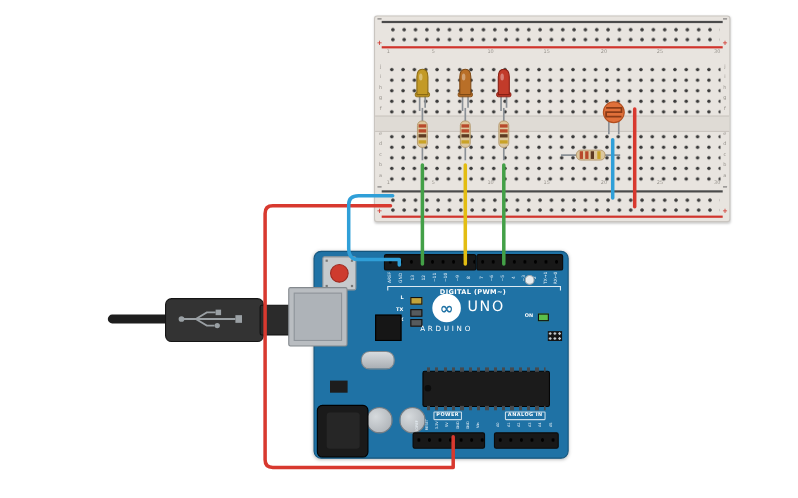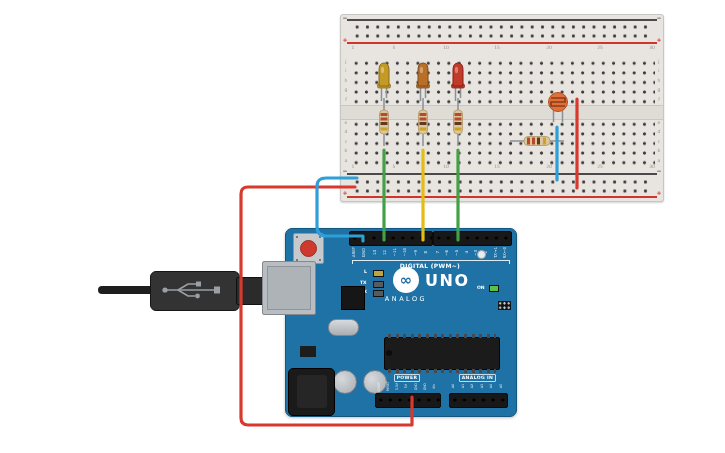--- a/index.html
+++ b/index.html
@@ -169,22 +169,22 @@
     <span class="abs silk" style="left:78px;top:41px;font-size:4.5px;font-weight:bold">L</span>
     <div class="abs ledsq" style="left:87px;top:41px;width:9px;height:5px;background:#c2a43c"></div>
     <span class="abs silk" style="left:74px;top:52px;font-size:4.5px;font-weight:bold">TX</span>
     <div class="abs ledsq" style="left:87px;top:52px;width:9px;height:5px;background:#565b5e"></div>
     <span class="abs silk" style="left:74px;top:61px;font-size:4.5px;font-weight:bold">RX</span>
     <div class="abs ledsq" style="left:87px;top:61px;width:9px;height:5px;background:#565b5e"></div>
 
     <div class="abs" style="left:107px;top:38px;width:26px;height:26px;background:#fff;border-radius:50%;text-align:center">
       <span style="font-size:15px;font-weight:bold;color:#1f72a5;line-height:26px">∞</span>
     </div>
-    <span class="abs silk" style="left:139px;top:44px;font-size:16px;font-weight:bold;letter-spacing:1.5px">UNO</span>
-    <div class="abs silk" style="left:95px;top:67px;width:50px;font-size:6.5px;letter-spacing:2.5px;text-align:center">ANALOG</div>
+    <span class="abs silk" style="left:139px;top:44px;font-size:13px;font-weight:normal;letter-spacing:1.5px">UNO</span>
+    <div class="abs silk" style="left:95px;top:67px;width:50px;font-size:6.5px;letter-spacing:2.5px;text-align:center">ARDUINO</div>
 
     <span class="abs silk" style="left:191px;top:57px;font-size:4.5px;font-weight:bold">ON</span>
     <div class="abs ledsq" style="left:203px;top:56px;width:8px;height:5px;background:#5bbf4a"></div>
 
     <div class="abs" style="left:55px;top:57px;width:22px;height:22px;background:#161616;border:1px solid #000"></div>
     <div class="abs" style="left:191px;top:21px;width:7px;height:7px;background:#e9edf0;border:1px solid #9fa6ab;border-radius:50%"></div>
     <div class="abs" style="left:42px;top:90px;width:29px;height:15px;border-radius:8px;background:linear-gradient(#d8dbde,#a9aeb3);border:1px solid #82878c"></div>
     <div class="abs" style="left:212px;top:72px;width:13px;height:9px;background-color:#141414;background-image:radial-gradient(circle,#c9ced2 1px,transparent 1.3px);background-size:4.3px 4.5px"></div>
     <div class="abs chip-pins" style="left:98px;top:108px;width:114px;height:31px;background:#1b1b1b;border:1px solid #050505;border-radius:2px">
       <div class="abs" style="left:1px;top:12px;width:6px;height:6px;background:#0c0c0c;border-radius:50%"></div>

